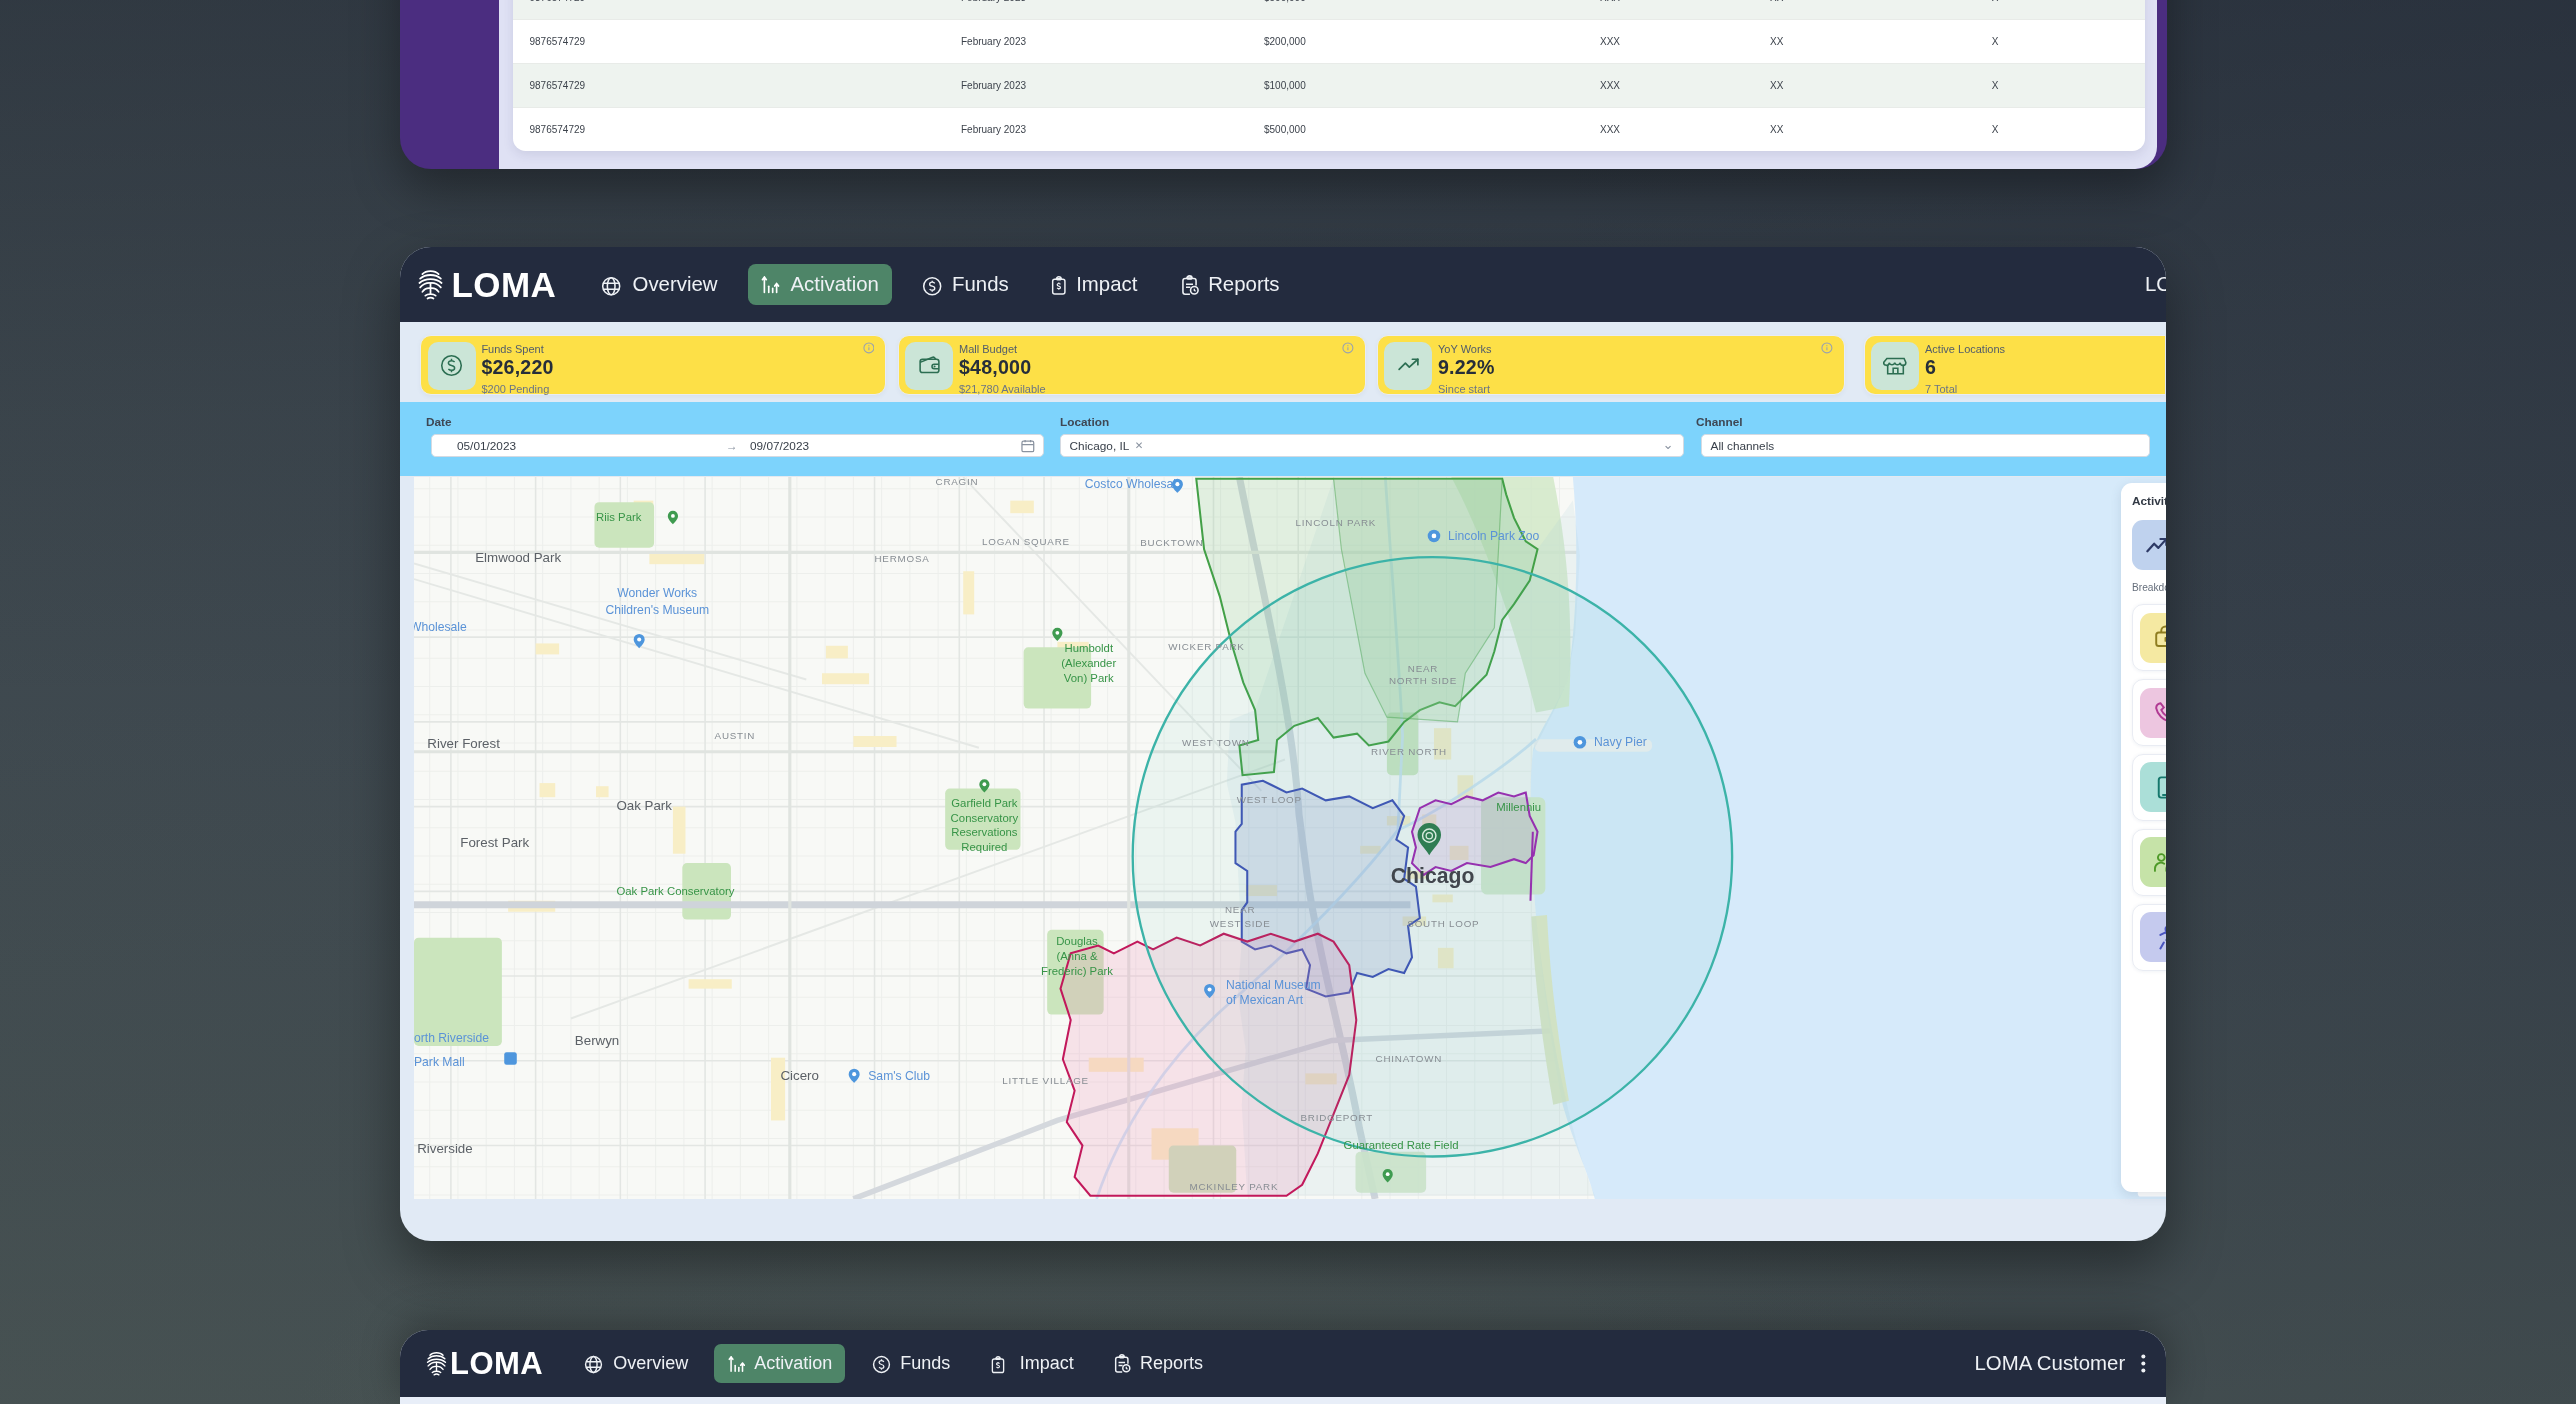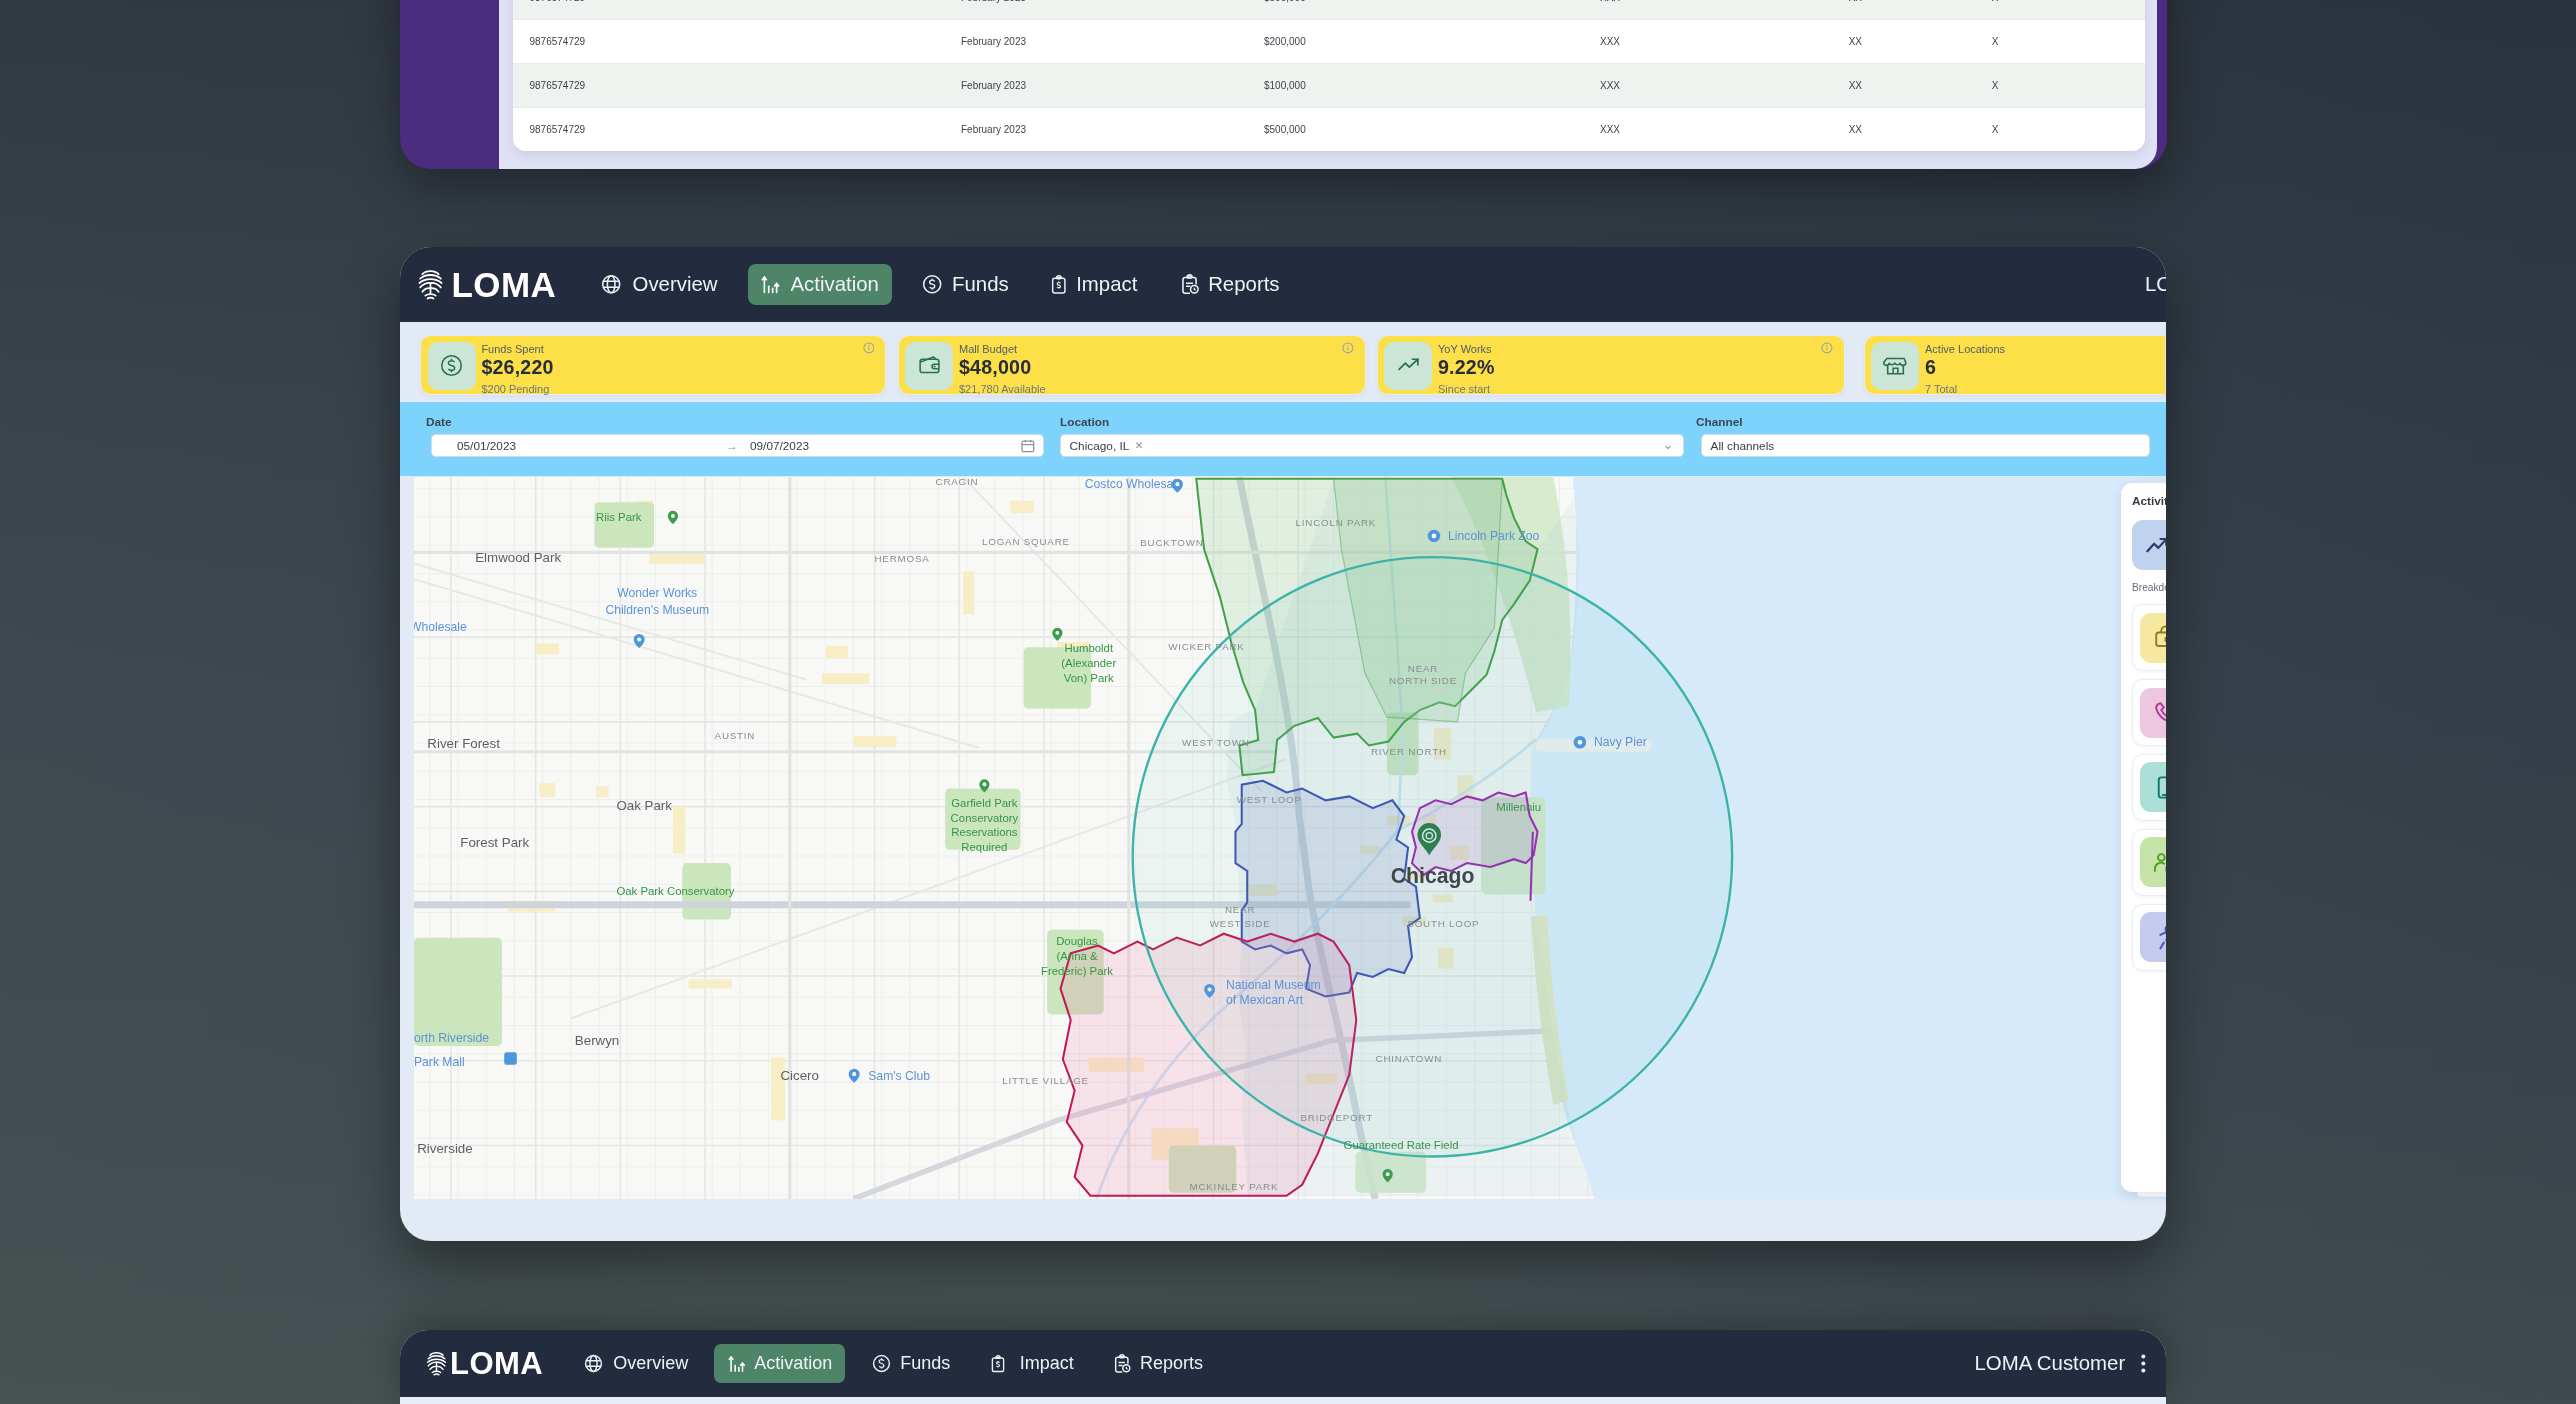--- a/index.html
+++ b/index.html
@@ -10,28 +10,28 @@
  linear-gradient(90deg, rgba(84,95,88,.18) 0%, rgba(84,95,88,.08) 35%, rgba(40,48,60,0) 60%, rgba(36,44,58,.28) 100%),
  #3a444d;}
 .abs{position:absolute}
 
 .topcard{left:400px;top:-102px;width:1767px;height:271px;border-radius:31px;background:#4b2d80;overflow:hidden;box-shadow:0 19.6px 47px rgba(0,0,0,.35)}
 .topcard .lav{position:absolute;left:99px;right:10.2px;top:0;bottom:0;background:#dfe1f4;border-bottom-right-radius:22px}
 .topcard .tbl{position:absolute;left:113px;right:22px;top:71px;bottom:18px;background:#fff;border-radius:12.6px;overflow:hidden;box-shadow:0 3.1px 11px rgba(40,40,90,.10)}
 .trow{position:absolute;left:0;right:0;height:44px;font-size:10px;color:#3d434c;display:flex;align-items:center;border-top:0.8px solid #e8ebe8}
 .trow.tint{background:#eef3ef}
 .c1{position:absolute;left:16.5px}.c2{position:absolute;left:448px}.c3{position:absolute;left:751px}
-.c4{position:absolute;left:1051px;width:92px;text-align:center}.c5{position:absolute;left:1257px;width:92px;text-align:right}.c6{position:absolute;left:1436px;width:92px;text-align:center}
+.c4{position:absolute;left:1051px;width:92px;text-align:center}.c5{position:absolute;left:1257px;width:92px;text-align:left}.c6{position:absolute;left:1436px;width:92px;text-align:center}
 
 .midcard{left:400px;top:247px;width:1766px;height:994px;border-radius:31px;background:#e1eaf5;overflow:hidden;box-shadow:0 23.5px 55px rgba(0,0,0,.40)}
 .nav{position:absolute;left:0;right:0;height:75px;background:#232b3e;display:flex;align-items:center}
 .nav .logo{display:flex;align-items:center;margin-left:15px}
 .nav .logotext{color:#fff;font-weight:bold;font-size:35px;letter-spacing:0.4px;margin-left:5.5px}
 .navitems{display:flex;align-items:center;font-size:20.4px;color:#eef1f5}
-.nitem{display:flex;align-items:center;gap:11px}
+.nitem{display:flex;align-items:flex-end;gap:11px}
 .pill{background:#4e8568;border-radius:7.8px;height:41px;display:flex;align-items:center;padding:0 12.6px;gap:9.4px}
 .navright{position:absolute;left:1745px;top:0;height:75px;display:flex;align-items:center;color:#eef1f5;font-size:20.4px;white-space:nowrap}
 
 .stat{position:absolute;top:88px;height:60px;background:#fde047;border-radius:11px;border:0.8px solid #e9edf3;box-shadow:0 1.6px 4.7px rgba(80,100,140,.06)}
 .stat .tile{position:absolute;left:6.3px;top:5.5px;width:48px;height:48px;border-radius:10.2px;background:#cbe5d7;display:flex;align-items:center;justify-content:center}
 .stat .lbl{position:absolute;left:60px;top:7px;font-size:11px;color:#515c6b}
 .stat .val{position:absolute;left:60px;top:20.4px;font-size:19.6px;font-weight:bold;color:#262e3a;letter-spacing:0.2px}
 .stat .sub{position:absolute;left:60px;top:47px;font-size:11px;color:#6b7585}
 .stat .inf{position:absolute;right:11px;top:6.3px}
 

